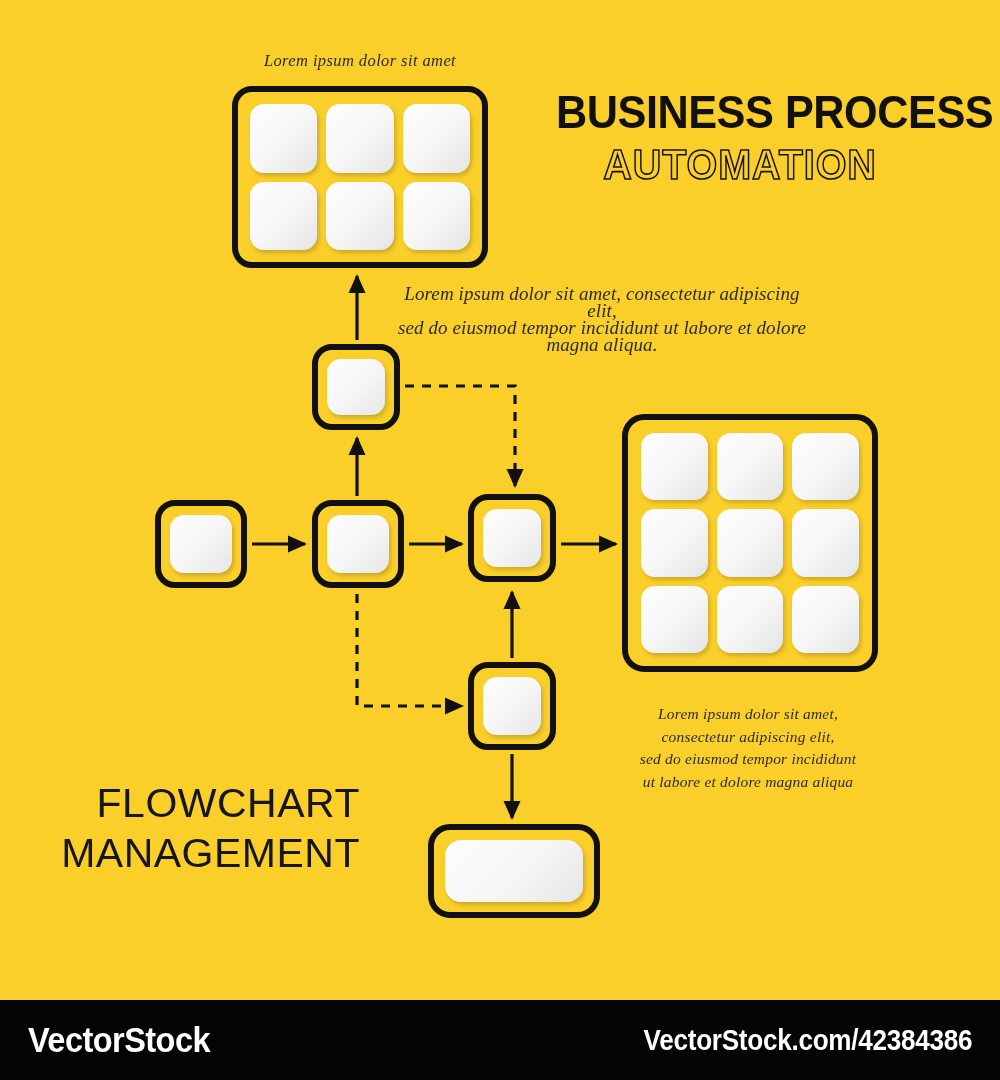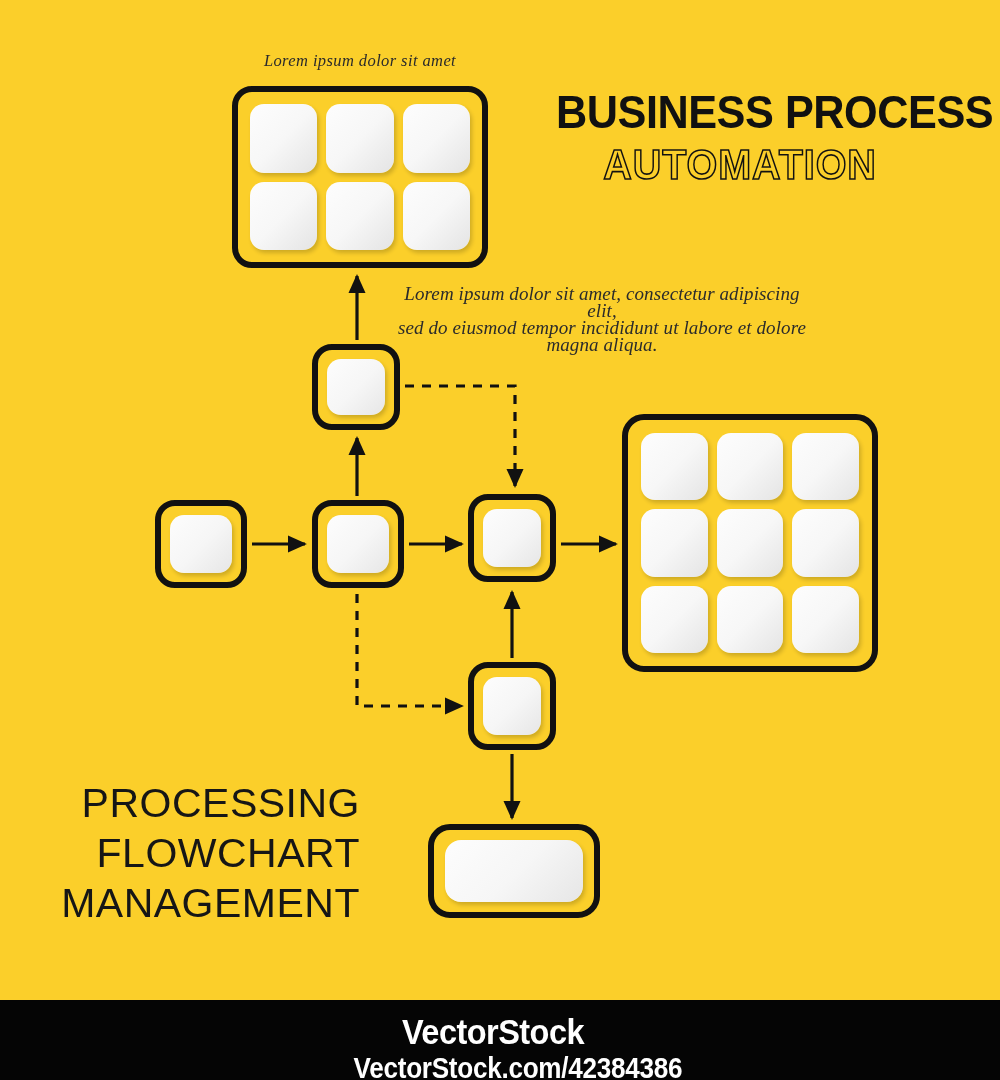--- a/index.html
+++ b/index.html
@@ -177,21 +177,20 @@
   #watermark {
     position: relative;
     width: 1000px;
     height: 80px;
     background: #050505;
     display: flex;
     align-items: center;
     justify-content: space-between;
     padding: 12px 28px;
     box-sizing: border-box;
-    flex-direction: column;
   }
   #wm-logo {
     color: #ffffff;
     font-family: "Liberation Sans Narrow", "Liberation Sans", sans-serif;
     font-weight: bold;
     font-size: 35px;
     letter-spacing: -0.6px;
     transform: scaleX(0.93);
     transform-origin: left center;
   }
@@ -212,23 +211,23 @@
 
   <div class="body-text caption-top">Lorem ipsum dolor sit amet</div>
 
   <div class="title-main">BUSINESS PROCESS</div>
 
   <div class="title-sub">AUTOMATION</div>
 
   <div class="body-text caption-mid">Lorem ipsum dolor sit amet, consectetur adipiscing elit,<br>sed do eiusmod tempor incididunt ut labore et dolore magna aliqua.</div>
 
 
+  <div class="body-text caption-right">Lorem ipsum dolor sit amet,<br>consectetur adipiscing elit,<br>sed do eiusmod tempor incididunt<br>ut labore et dolore magna aliqua</div>
 
   <div class="heading-big">
-    <div>PROCESSING</div>
     <div>FLOWCHART</div>
     <div>MANAGEMENT</div>
   </div>
 
   <svg id="connectors" viewBox="0 0 1000 1000" xmlns="http://www.w3.org/2000/svg">
     <defs>
       <marker id="ah" markerWidth="7" markerHeight="7" refX="5.4" refY="3" orient="auto" markerUnits="strokeWidth">
         <path d="M0,0.3 L6,3 L0,5.7 z" fill="#111111"></path>
       </marker>
     </defs>

